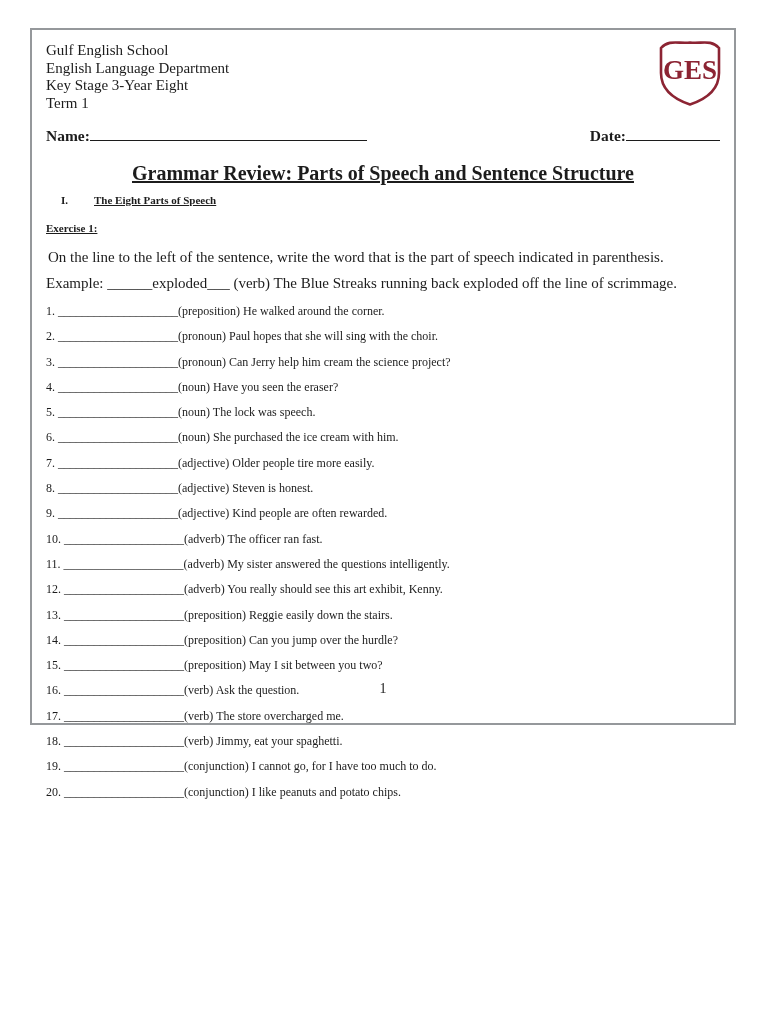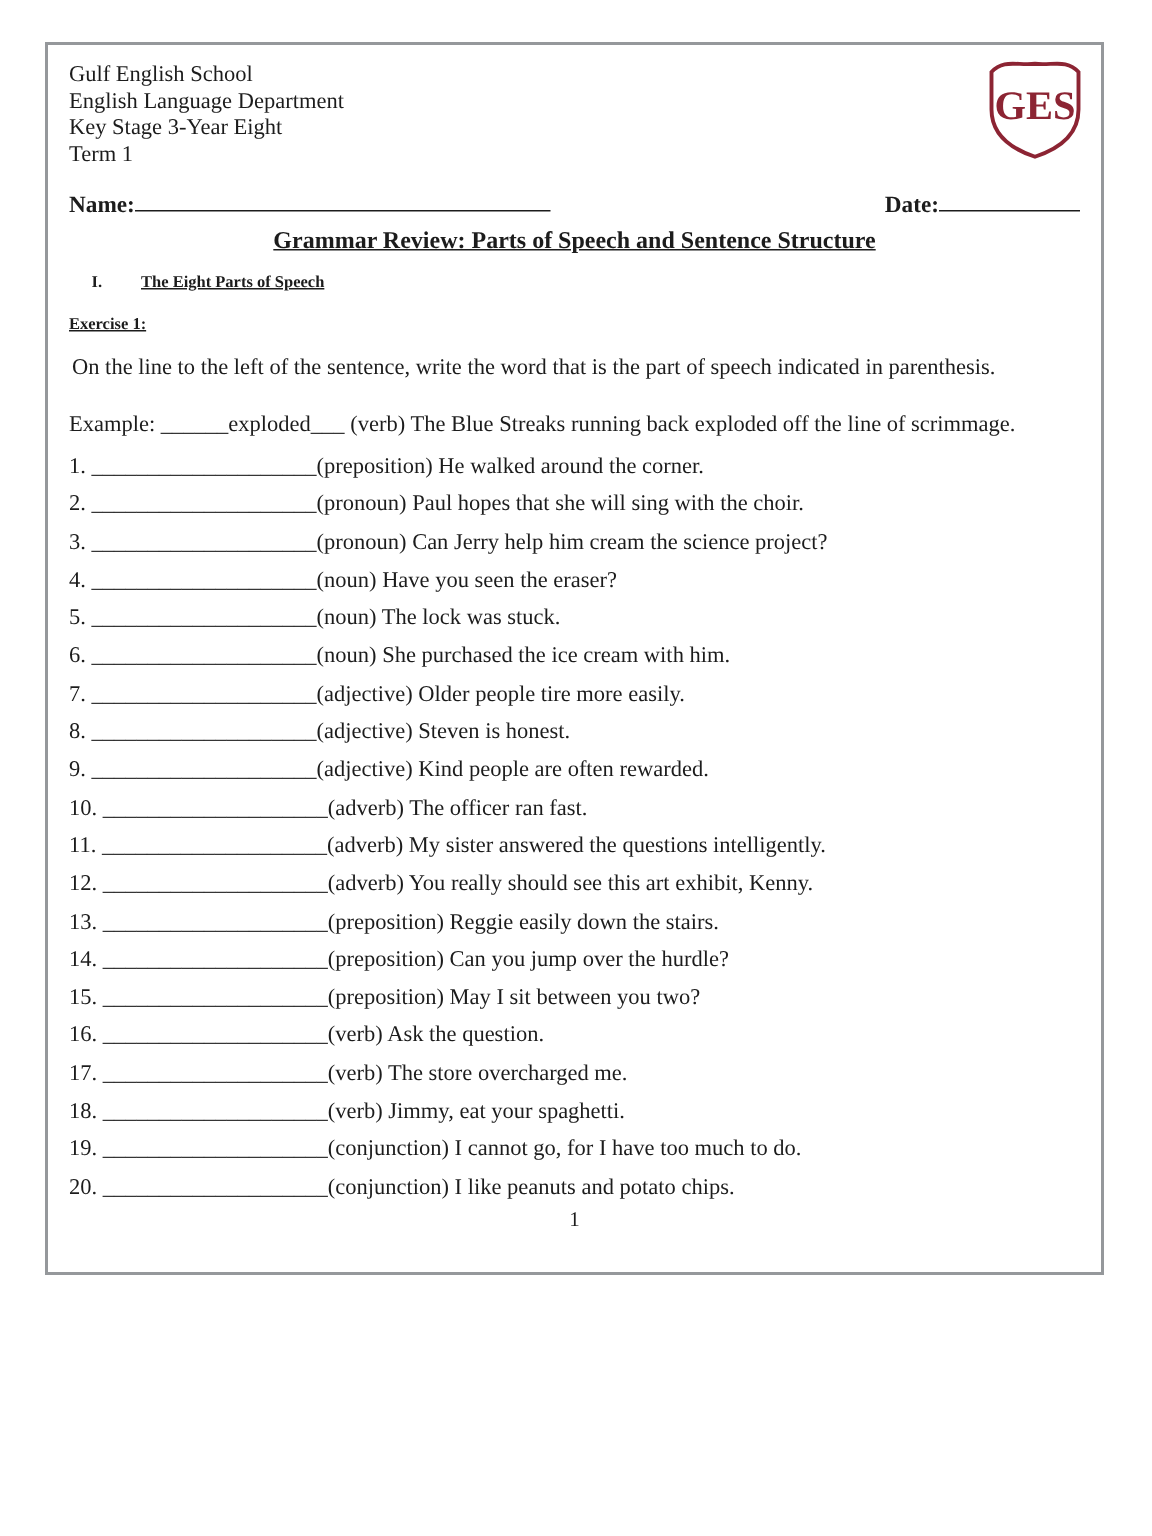--- a/index.html
+++ b/index.html
@@ -6,21 +6,21 @@
   html, body {
     width: 768px; height: 1024px;
     background: #ffffff;
     font-family: "Liberation Serif", "DejaVu Serif", serif;
     color: #1c1c1c;
   }
   .page {
     position: relative;
     margin: 28px 30px;
     width: 706px;
-    height: 822px;
+    height: 697px;
     border: 2px solid #95989b;
     padding: 12px 14px;
     background: #ffffff;
   }
   .header { font-size: 15px; line-height: 17.5px; }
   .logo {
     position: absolute;
     top: 4px; right: 10px;
     width: 68px; height: 74px;
   }
@@ -35,24 +35,24 @@
   .b { font-weight: bold; }
   .uline {
     display: inline-block;
     border-bottom: 1.5px solid #1c1c1c;
     height: 14px;
     vertical-align: baseline;
   }
   .uline-name { width: 277px; }
   .uline-date { width: 94px; }
   .title {
-    margin-top: 7px;
+    margin-top: 20px;
     text-align: center;
     font-weight: bold;
-    font-size: 16px;
+    font-size: 20px;
     line-height: 18px;
     text-decoration: underline;
   }
   .section {
     margin-top: 9px;
     font-weight: bold;
     font-size: 11px;
     line-height: 18px;
   }
   .section .numeral { display: inline-block; margin-left: 15px; width: 33px; }
@@ -64,28 +64,28 @@
     line-height: 17px;
     text-decoration: underline;
   }
   .instruction {
     margin-top: 12px;
     padding-left: 2px;
     font-size: 15px;
     line-height: 17px;
   }
   .example {
-    margin-top: 21px;
+    margin-top: 9px;
     font-size: 15px;
     line-height: 17px;
     white-space: nowrap;
   }
   .items { margin-top: 10px; }
   .item {
-    font-size: 15px;
+    font-size: 12px;
     line-height: 18px;
     margin-bottom: 7.3px;
     white-space: nowrap;
   }
   .pagenum {
     position: absolute;
     left: 0; right: 0; bottom: 26px;
     text-align: center;
     font-size: 14px;
   }
@@ -133,21 +133,21 @@
     <span>______exploded___</span>
     <span>(verb)</span>
     <span>The Blue Streaks running back exploded off the line of scrimmage.</span>
   </div>
 
   <div class="items">
       <div class="item"><span>1.</span> <span>____________________</span><span>(preposition)</span> <span>He walked around the corner.</span></div>
       <div class="item"><span>2.</span> <span>____________________</span><span>(pronoun)</span> <span>Paul hopes that she will sing with the choir.</span></div>
       <div class="item"><span>3.</span> <span>____________________</span><span>(pronoun)</span> <span>Can Jerry help him cream the science project?</span></div>
       <div class="item"><span>4.</span> <span>____________________</span><span>(noun)</span> <span>Have you seen the eraser?</span></div>
-      <div class="item"><span>5.</span> <span>____________________</span><span>(noun)</span> <span>The lock was stuck.</span></div>
+      <div class="item"><span>5.</span> <span>____________________</span><span>(noun)</span> <span>The lock was speech.</span></div>
       <div class="item"><span>6.</span> <span>____________________</span><span>(noun)</span> <span>She purchased the ice cream with him.</span></div>
       <div class="item"><span>7.</span> <span>____________________</span><span>(adjective)</span> <span>Older people tire more easily.</span></div>
       <div class="item"><span>8.</span> <span>____________________</span><span>(adjective)</span> <span>Steven is honest.</span></div>
       <div class="item"><span>9.</span> <span>____________________</span><span>(adjective)</span> <span>Kind people are often rewarded.</span></div>
       <div class="item"><span>10.</span> <span>____________________</span><span>(adverb)</span> <span>The officer ran fast.</span></div>
       <div class="item"><span>11.</span> <span>____________________</span><span>(adverb)</span> <span>My sister answered the questions intelligently.</span></div>
       <div class="item"><span>12.</span> <span>____________________</span><span>(adverb)</span> <span>You really should see this art exhibit, Kenny.</span></div>
       <div class="item"><span>13.</span> <span>____________________</span><span>(preposition)</span> <span>Reggie easily down the stairs.</span></div>
       <div class="item"><span>14.</span> <span>____________________</span><span>(preposition)</span> <span>Can you jump over the hurdle?</span></div>
       <div class="item"><span>15.</span> <span>____________________</span><span>(preposition)</span> <span>May I sit between you two?</span></div>

